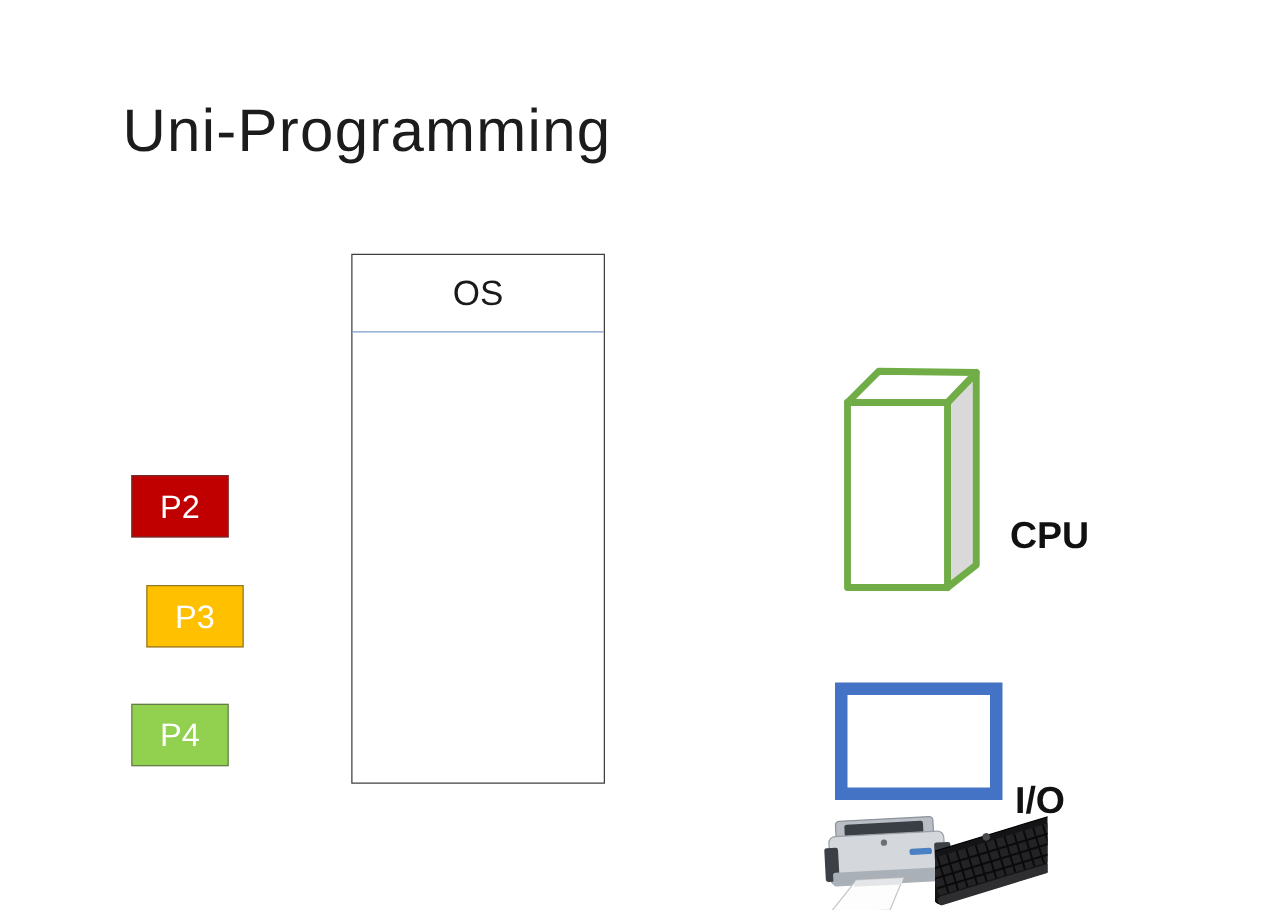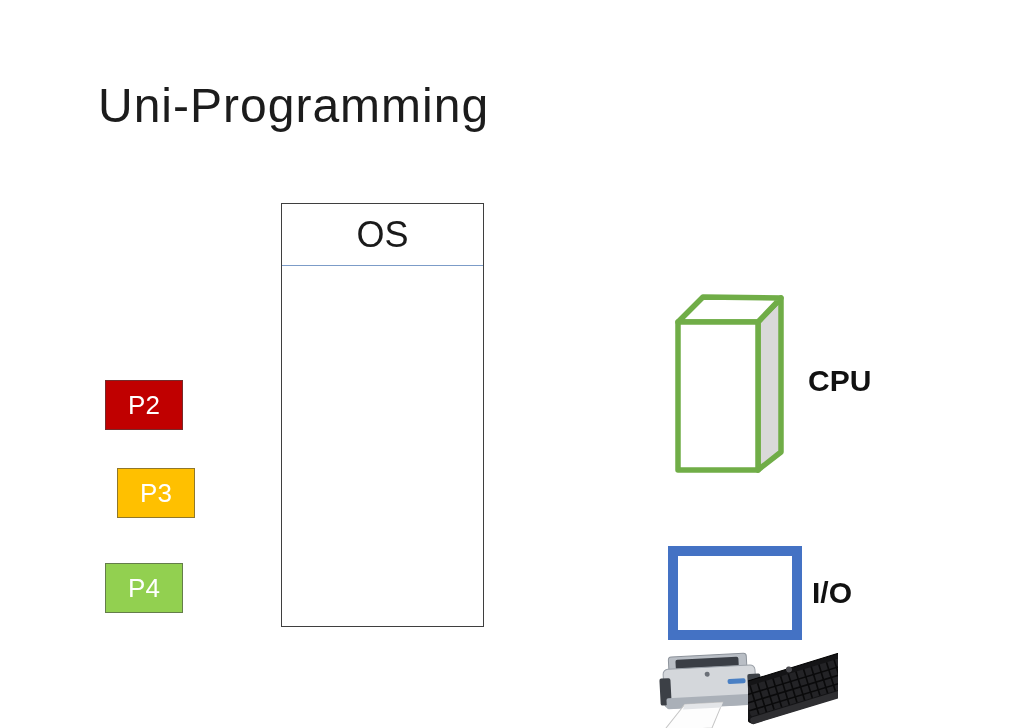--- a/index.html
+++ b/index.html
@@ -20,42 +20,42 @@
 
   
   .memory-box {
     left:281px; top:203px; width:203px; height:424px;
     border:1.5px solid #3f3f3f; background:#fff; box-sizing:border-box;
   }
   .os-section {
     position:absolute; left:0; top:0; right:0; height:61px;
     border-bottom:1px solid #7c9cc8;
     display:flex; align-items:center; justify-content:center;
-    font-size:36px; color:#1a1a1a;
+    font-size:28px; color:#1a1a1a;
   }
   .p1-box {
     position:absolute; left:54px; top:172px; width:77px; height:50px;
     border:1px solid #35599c; box-sizing:border-box;
     display:flex; align-items:center; justify-content:center;
     color:#fff; font-size:26px;
   }
 
   
   .proc-box {
     left:105px; width:78px; height:50px;
     border:1px solid rgba(70,70,70,0.6); box-sizing:border-box;
     display:flex; align-items:center; justify-content:center;
     color:#fff; font-size:26px;
   }
   .proc-p2 { top:380px;text-align:right; }
   .proc-p3 { top:468px;margin-left:12px; }
   .proc-p4 { top:563px; }
 
   
-  .device-label { font-size:30px; font-weight:bold; color:#111; line-height:1; }
+  .device-label { font-size:30px; font-weight:bold; color:#111; line-height:1;margin-top:48px; }
   .cpu-label { left:808px; top:366px; }
   .io-label  { left:812px; top:578px; }
 
   
   .io-box {
     left:668px; top:546px; width:134px; height:94px;
     border:10px solid #4472c4; background:#fff; box-sizing:border-box;
   }
 
   .cpu-svg      { left:670px; top:288px; }

